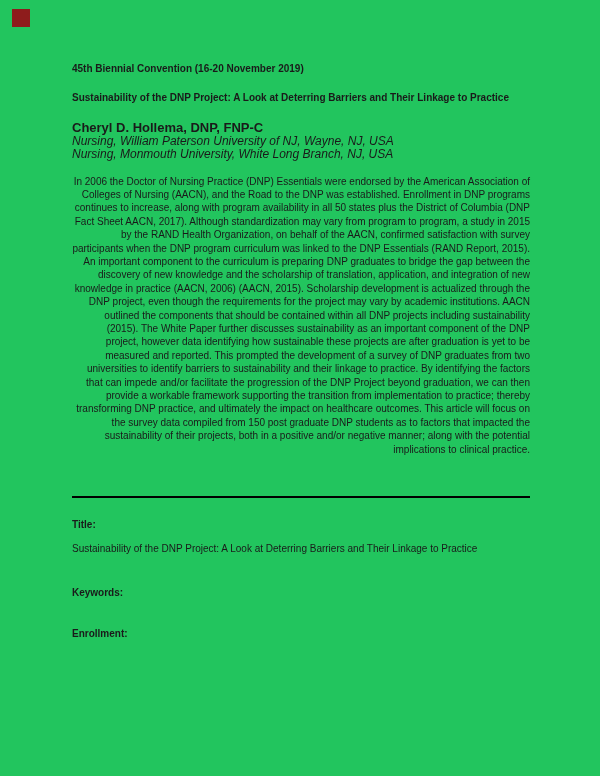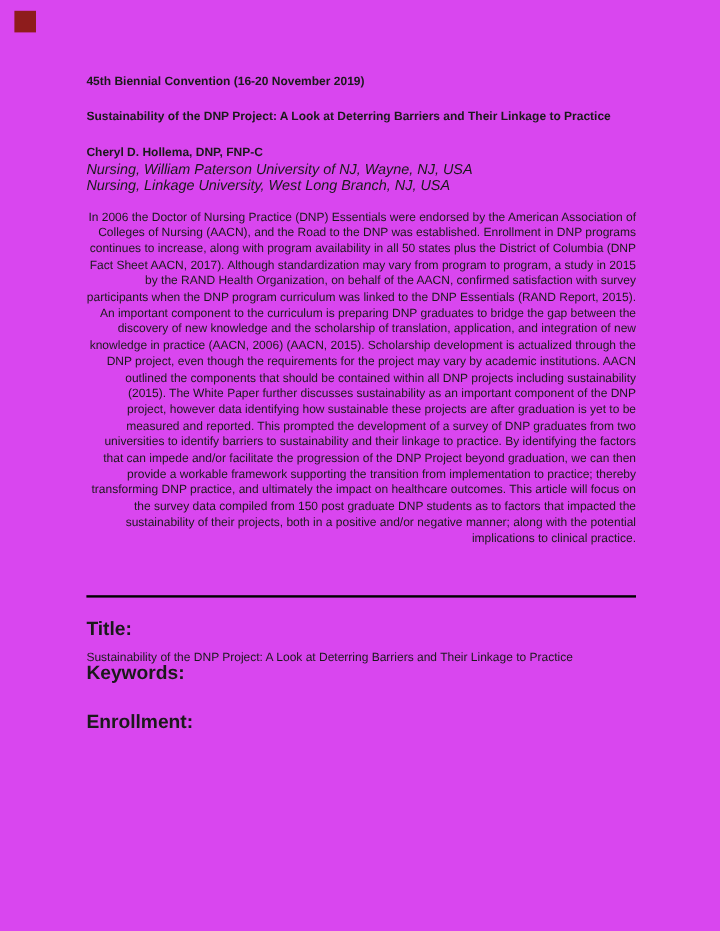--- a/index.html
+++ b/index.html
@@ -6,21 +6,21 @@
     margin: 0;
     padding: 0;
     background: #ffffff;
     font-family: "Liberation Sans", sans-serif;
     color: #1a1a1a;
   }
   .page {
     position: relative;
     width: 600px;
     height: 776px;
-    background: #d946ef;
+    background: #22c55e;
     overflow: hidden;
   }
   .corner-marker {
     position: absolute;
     left: 12px;
     top: 9px;
     width: 18px;
     height: 18px;
   }
   .content {
@@ -38,21 +38,21 @@
   .abstract-title {
     font-size: 10px;
     font-weight: bold;
     line-height: 14px;
     margin: 0 0 16px 0;
   }
   .author-block {
     margin: 0 0 13px 0;
   }
   .author-name {
-    font-size: 10px;
+    font-size: 13px;
     line-height: 13.5px;
   }
   .author-name.primary {
     font-weight: bold;
   }
   .author-affiliation {
     font-size: 12px;
     font-style: italic;
     line-height: 13.5px;
   }
@@ -62,51 +62,51 @@
     margin: 0;
     text-align: right;
   }
   .divider {
     height: 2px;
     background: #000000;
     border: none;
     margin: 40px 0 0 0;
   }
   .field-label {
-    font-size: 16px;
+    font-size: 10px;
     font-weight: bold;
     line-height: 13px;
     margin: 0;
   }
   .field-label.title-label { margin-top: 20px; }
   .field-value {
     font-size: 10px;
     line-height: 13px;
     margin: 11px 0 0 0;
   }
-  .field-label.keywords-label { }
+  .field-label.keywords-label { margin-top: 31px; }
   .field-label.references-label { margin-top: 28px; }
 </style>
 </head>
 <body>
 
 <div class="page">
 
   <div class="corner-marker" style="background: rgb(142, 28, 28);"></div>
 
   <div class="content">
 
     <p class="convention-header">45th Biennial Convention (16-20 November 2019)</p>
 
     <p class="abstract-title">Sustainability of the DNP Project: A Look at Deterring Barriers and Their Linkage to Practice</p>
 
     <div class="author-block">
       <div class="author-name primary">Cheryl D. Hollema, DNP, FNP-C</div>
       <div class="author-affiliation">Nursing, William Paterson University of NJ, Wayne, NJ, USA</div>
-      <div class="author-affiliation">Nursing, Linkage University, West Long Branch, NJ, USA</div>
+      <div class="author-affiliation">Nursing, Monmouth University, White Long Branch, NJ, USA</div>
     </div>
 
     <p class="abstract-body">In 2006 the Doctor of Nursing Practice (DNP) Essentials were endorsed by the American Association of Colleges of Nursing (AACN), and the Road to the DNP was established. Enrollment in DNP programs continues to increase, along with program availability in all 50 states plus the District of Columbia (DNP Fact Sheet AACN, 2017). Although standardization may vary from program to program, a study in 2015 by the RAND Health Organization, on behalf of the AACN, confirmed satisfaction with survey participants when the DNP program curriculum was linked to the DNP Essentials (RAND Report, 2015). An important component to the curriculum is preparing DNP graduates to bridge the gap between the discovery of new knowledge and the scholarship of translation, application, and integration of new knowledge in practice (AACN, 2006) (AACN, 2015). Scholarship development is actualized through the DNP project, even though the requirements for the project may vary by academic institutions. AACN outlined the components that should be contained within all DNP projects including sustainability (2015). The White Paper further discusses sustainability as an important component of the DNP project, however data identifying how sustainable these projects are after graduation is yet to be measured and reported. This prompted the development of a survey of DNP graduates from two universities to identify barriers to sustainability and their linkage to practice. By identifying the factors that can impede and/or facilitate the progression of the DNP Project beyond graduation, we can then provide a workable framework supporting the transition from implementation to practice; thereby transforming DNP practice, and ultimately the impact on healthcare outcomes. This article will focus on the survey data compiled from 150 post graduate DNP students as to factors that impacted the sustainability of their projects, both in a positive and/or negative manner; along with the potential implications to clinical practice.</p>
 
     <hr class="divider">
 
     <p class="field-label title-label">Title:</p>
 
     <p class="field-value">Sustainability of the DNP Project: A Look at Deterring Barriers and Their Linkage to Practice</p>
 

